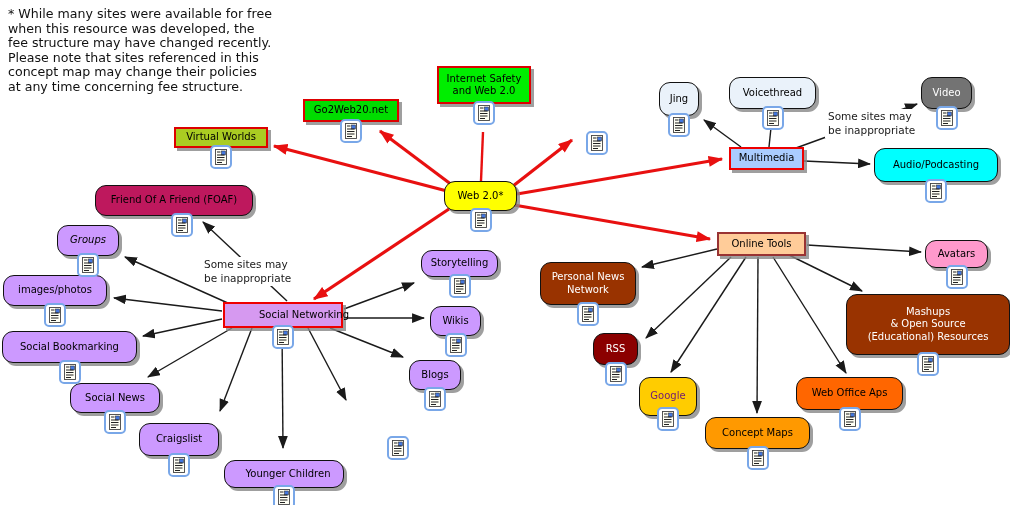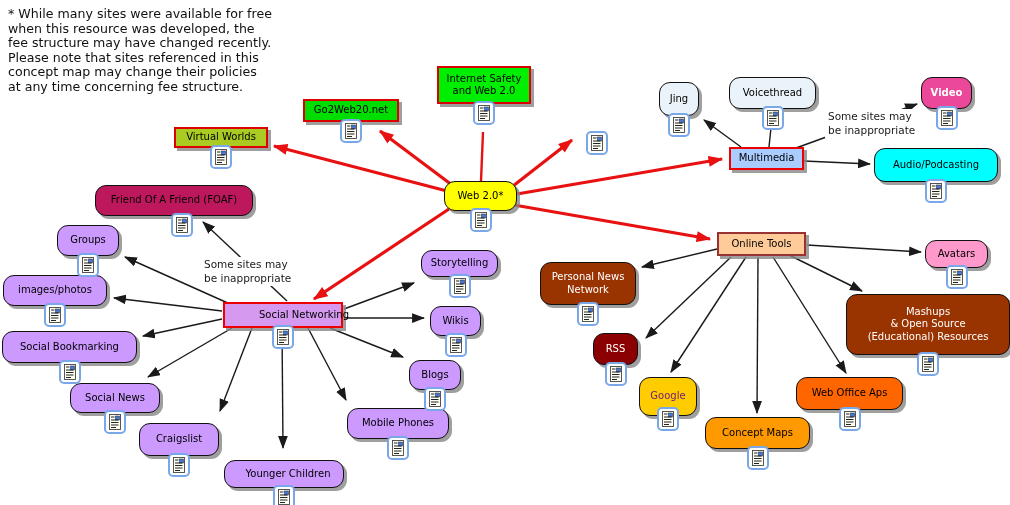--- a/index.html
+++ b/index.html
@@ -145,21 +145,21 @@
     <div class="res-icon" style="left: 761.5px; top: 106px;"><svg viewBox="0 0 22 24" width="22" height="24">
         <rect x="1" y="1" width="20" height="22" rx="4" fill="#ffffff" stroke="#79a7e8" stroke-width="2"></rect>
         <rect x="5.5" y="4.5" width="11" height="15" fill="#fffff4" stroke="#444444" stroke-width="0.9"></rect>
         <rect x="11.5" y="6" width="4" height="4" fill="#4477dd" stroke="#222222" stroke-width="0.5"></rect>
         <line x1="7" y1="7" x2="10.5" y2="7" stroke="#222" stroke-width="1"></line>
         <line x1="7" y1="10" x2="14.5" y2="10" stroke="#222" stroke-width="1"></line>
         <line x1="7" y1="12.5" x2="14.5" y2="12.5" stroke="#222" stroke-width="1"></line>
         <line x1="7" y1="15" x2="14.5" y2="15" stroke="#222" stroke-width="1"></line>
         <line x1="7" y1="17.5" x2="12" y2="17.5" stroke="#222" stroke-width="1"></line>
       </svg></div>
-    <div class="node rounded" style="left: 921px; top: 77px; width: 51px; height: 32px; background: #ec4899; border-color: rgb(17, 17, 17); color: rgb(255, 255, 255); font-weight: bold;">Video</div>
+    <div class="node rounded" style="left: 921px; top: 77px; width: 51px; height: 32px; background: #737373; border-color: rgb(17, 17, 17); color: rgb(255, 255, 255);">Video</div>
     <div class="res-icon" style="left: 935.5px; top: 106px;"><svg viewBox="0 0 22 24" width="22" height="24">
         <rect x="1" y="1" width="20" height="22" rx="4" fill="#ffffff" stroke="#79a7e8" stroke-width="2"></rect>
         <rect x="5.5" y="4.5" width="11" height="15" fill="#fffff4" stroke="#444444" stroke-width="0.9"></rect>
         <rect x="11.5" y="6" width="4" height="4" fill="#4477dd" stroke="#222222" stroke-width="0.5"></rect>
         <line x1="7" y1="7" x2="10.5" y2="7" stroke="#222" stroke-width="1"></line>
         <line x1="7" y1="10" x2="14.5" y2="10" stroke="#222" stroke-width="1"></line>
         <line x1="7" y1="12.5" x2="14.5" y2="12.5" stroke="#222" stroke-width="1"></line>
         <line x1="7" y1="15" x2="14.5" y2="15" stroke="#222" stroke-width="1"></line>
         <line x1="7" y1="17.5" x2="12" y2="17.5" stroke="#222" stroke-width="1"></line>
       </svg></div>
@@ -260,21 +260,21 @@
     <div class="res-icon" style="left: 170.5px; top: 213px;"><svg viewBox="0 0 22 24" width="22" height="24">
         <rect x="1" y="1" width="20" height="22" rx="4" fill="#ffffff" stroke="#79a7e8" stroke-width="2"></rect>
         <rect x="5.5" y="4.5" width="11" height="15" fill="#fffff4" stroke="#444444" stroke-width="0.9"></rect>
         <rect x="11.5" y="6" width="4" height="4" fill="#4477dd" stroke="#222222" stroke-width="0.5"></rect>
         <line x1="7" y1="7" x2="10.5" y2="7" stroke="#222" stroke-width="1"></line>
         <line x1="7" y1="10" x2="14.5" y2="10" stroke="#222" stroke-width="1"></line>
         <line x1="7" y1="12.5" x2="14.5" y2="12.5" stroke="#222" stroke-width="1"></line>
         <line x1="7" y1="15" x2="14.5" y2="15" stroke="#222" stroke-width="1"></line>
         <line x1="7" y1="17.5" x2="12" y2="17.5" stroke="#222" stroke-width="1"></line>
       </svg></div>
-    <div class="node rounded" style="left: 57px; top: 225px; width: 62px; height: 31px; background: rgb(204, 153, 255); border-color: rgb(17, 17, 17); color: rgb(0, 0, 0);">Groups</div>
+    <div class="node rounded" style="left: 57px; top: 225px; width: 62px; height: 31px; background: rgb(204, 153, 255); border-color: rgb(17, 17, 17); color: rgb(0, 0, 0); font-style: italic;">Groups</div>
     <div class="res-icon" style="left: 77px; top: 253px;"><svg viewBox="0 0 22 24" width="22" height="24">
         <rect x="1" y="1" width="20" height="22" rx="4" fill="#ffffff" stroke="#79a7e8" stroke-width="2"></rect>
         <rect x="5.5" y="4.5" width="11" height="15" fill="#fffff4" stroke="#444444" stroke-width="0.9"></rect>
         <rect x="11.5" y="6" width="4" height="4" fill="#4477dd" stroke="#222222" stroke-width="0.5"></rect>
         <line x1="7" y1="7" x2="10.5" y2="7" stroke="#222" stroke-width="1"></line>
         <line x1="7" y1="10" x2="14.5" y2="10" stroke="#222" stroke-width="1"></line>
         <line x1="7" y1="12.5" x2="14.5" y2="12.5" stroke="#222" stroke-width="1"></line>
         <line x1="7" y1="15" x2="14.5" y2="15" stroke="#222" stroke-width="1"></line>
         <line x1="7" y1="17.5" x2="12" y2="17.5" stroke="#222" stroke-width="1"></line>
       </svg></div>
@@ -326,21 +326,20 @@
     <div class="res-icon" style="left: 273px; top: 485px;"><svg viewBox="0 0 22 24" width="22" height="24">
         <rect x="1" y="1" width="20" height="22" rx="4" fill="#ffffff" stroke="#79a7e8" stroke-width="2"></rect>
         <rect x="5.5" y="4.5" width="11" height="15" fill="#fffff4" stroke="#444444" stroke-width="0.9"></rect>
         <rect x="11.5" y="6" width="4" height="4" fill="#4477dd" stroke="#222222" stroke-width="0.5"></rect>
         <line x1="7" y1="7" x2="10.5" y2="7" stroke="#222" stroke-width="1"></line>
         <line x1="7" y1="10" x2="14.5" y2="10" stroke="#222" stroke-width="1"></line>
         <line x1="7" y1="12.5" x2="14.5" y2="12.5" stroke="#222" stroke-width="1"></line>
         <line x1="7" y1="15" x2="14.5" y2="15" stroke="#222" stroke-width="1"></line>
         <line x1="7" y1="17.5" x2="12" y2="17.5" stroke="#222" stroke-width="1"></line>
       </svg></div>
-    <div class="node rounded" style="left: 347px; top: 408px; width: 102px; height: 31px; background: rgb(204, 153, 255); border-color: rgb(17, 17, 17); color: rgb(0, 0, 0);">Mobile Phones</div>
     <div class="res-icon" style="left: 387px; top: 436px;"><svg viewBox="0 0 22 24" width="22" height="24">
         <rect x="1" y="1" width="20" height="22" rx="4" fill="#ffffff" stroke="#79a7e8" stroke-width="2"></rect>
         <rect x="5.5" y="4.5" width="11" height="15" fill="#fffff4" stroke="#444444" stroke-width="0.9"></rect>
         <rect x="11.5" y="6" width="4" height="4" fill="#4477dd" stroke="#222222" stroke-width="0.5"></rect>
         <line x1="7" y1="7" x2="10.5" y2="7" stroke="#222" stroke-width="1"></line>
         <line x1="7" y1="10" x2="14.5" y2="10" stroke="#222" stroke-width="1"></line>
         <line x1="7" y1="12.5" x2="14.5" y2="12.5" stroke="#222" stroke-width="1"></line>
         <line x1="7" y1="15" x2="14.5" y2="15" stroke="#222" stroke-width="1"></line>
         <line x1="7" y1="17.5" x2="12" y2="17.5" stroke="#222" stroke-width="1"></line>
       </svg></div>

